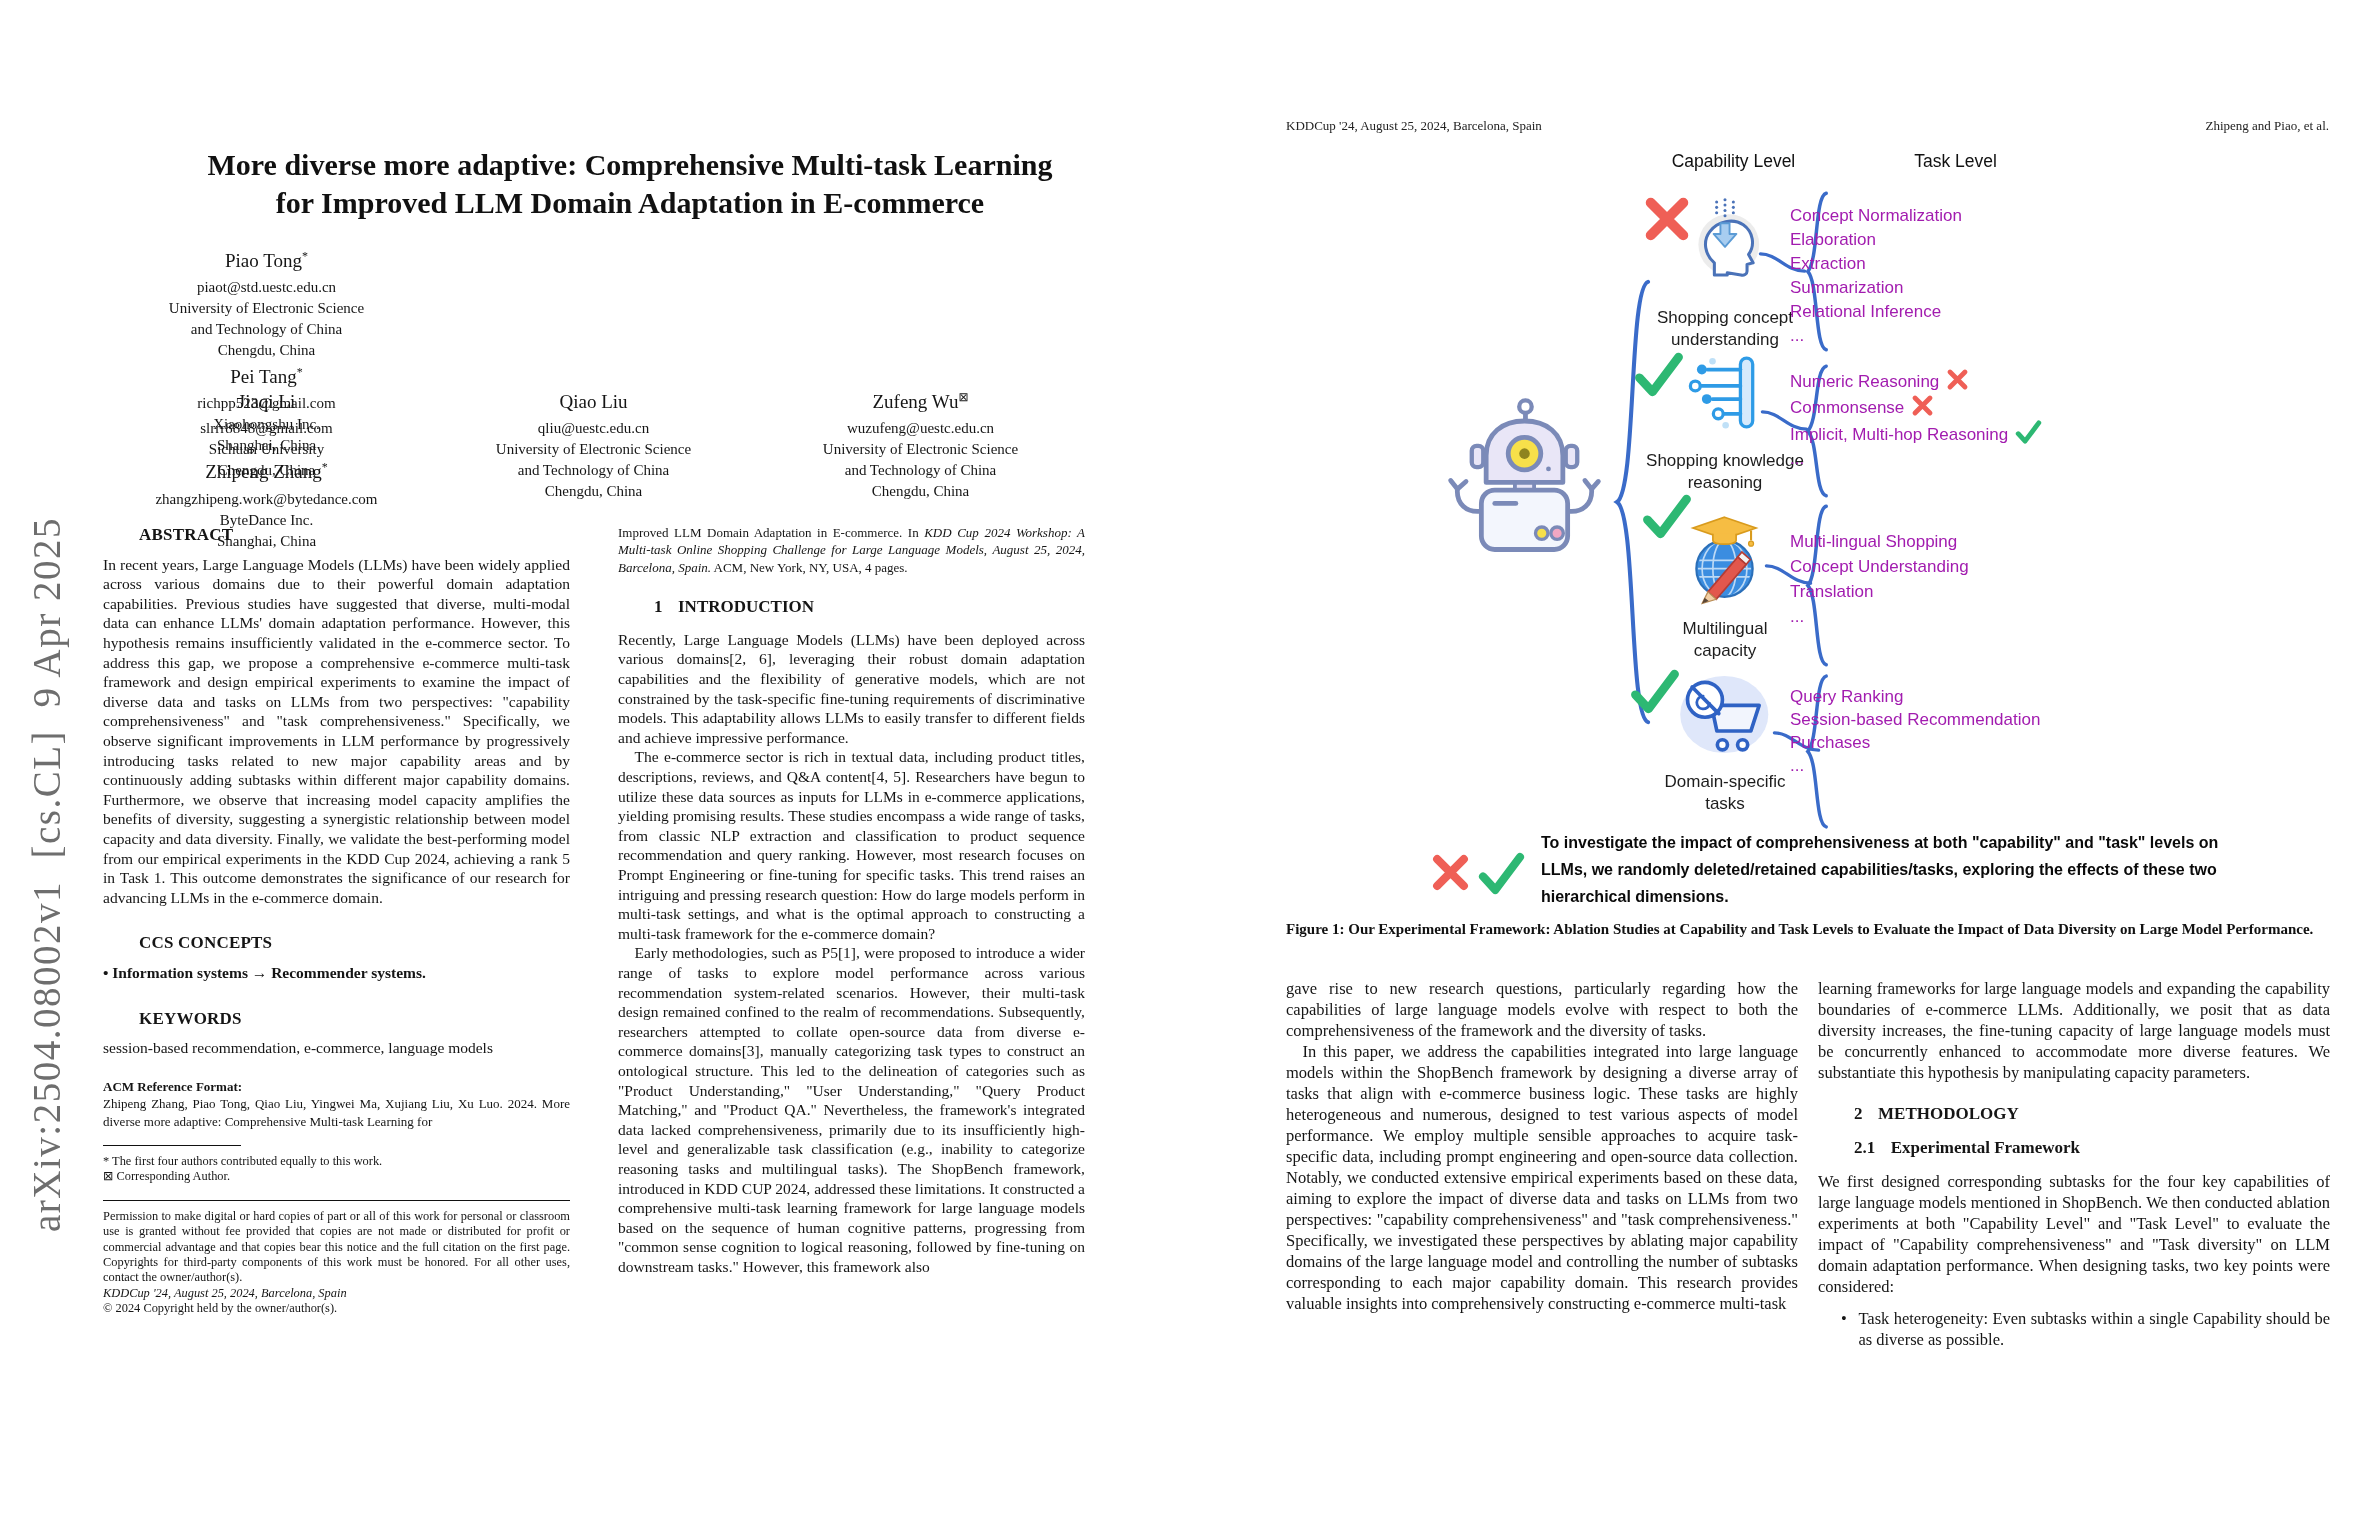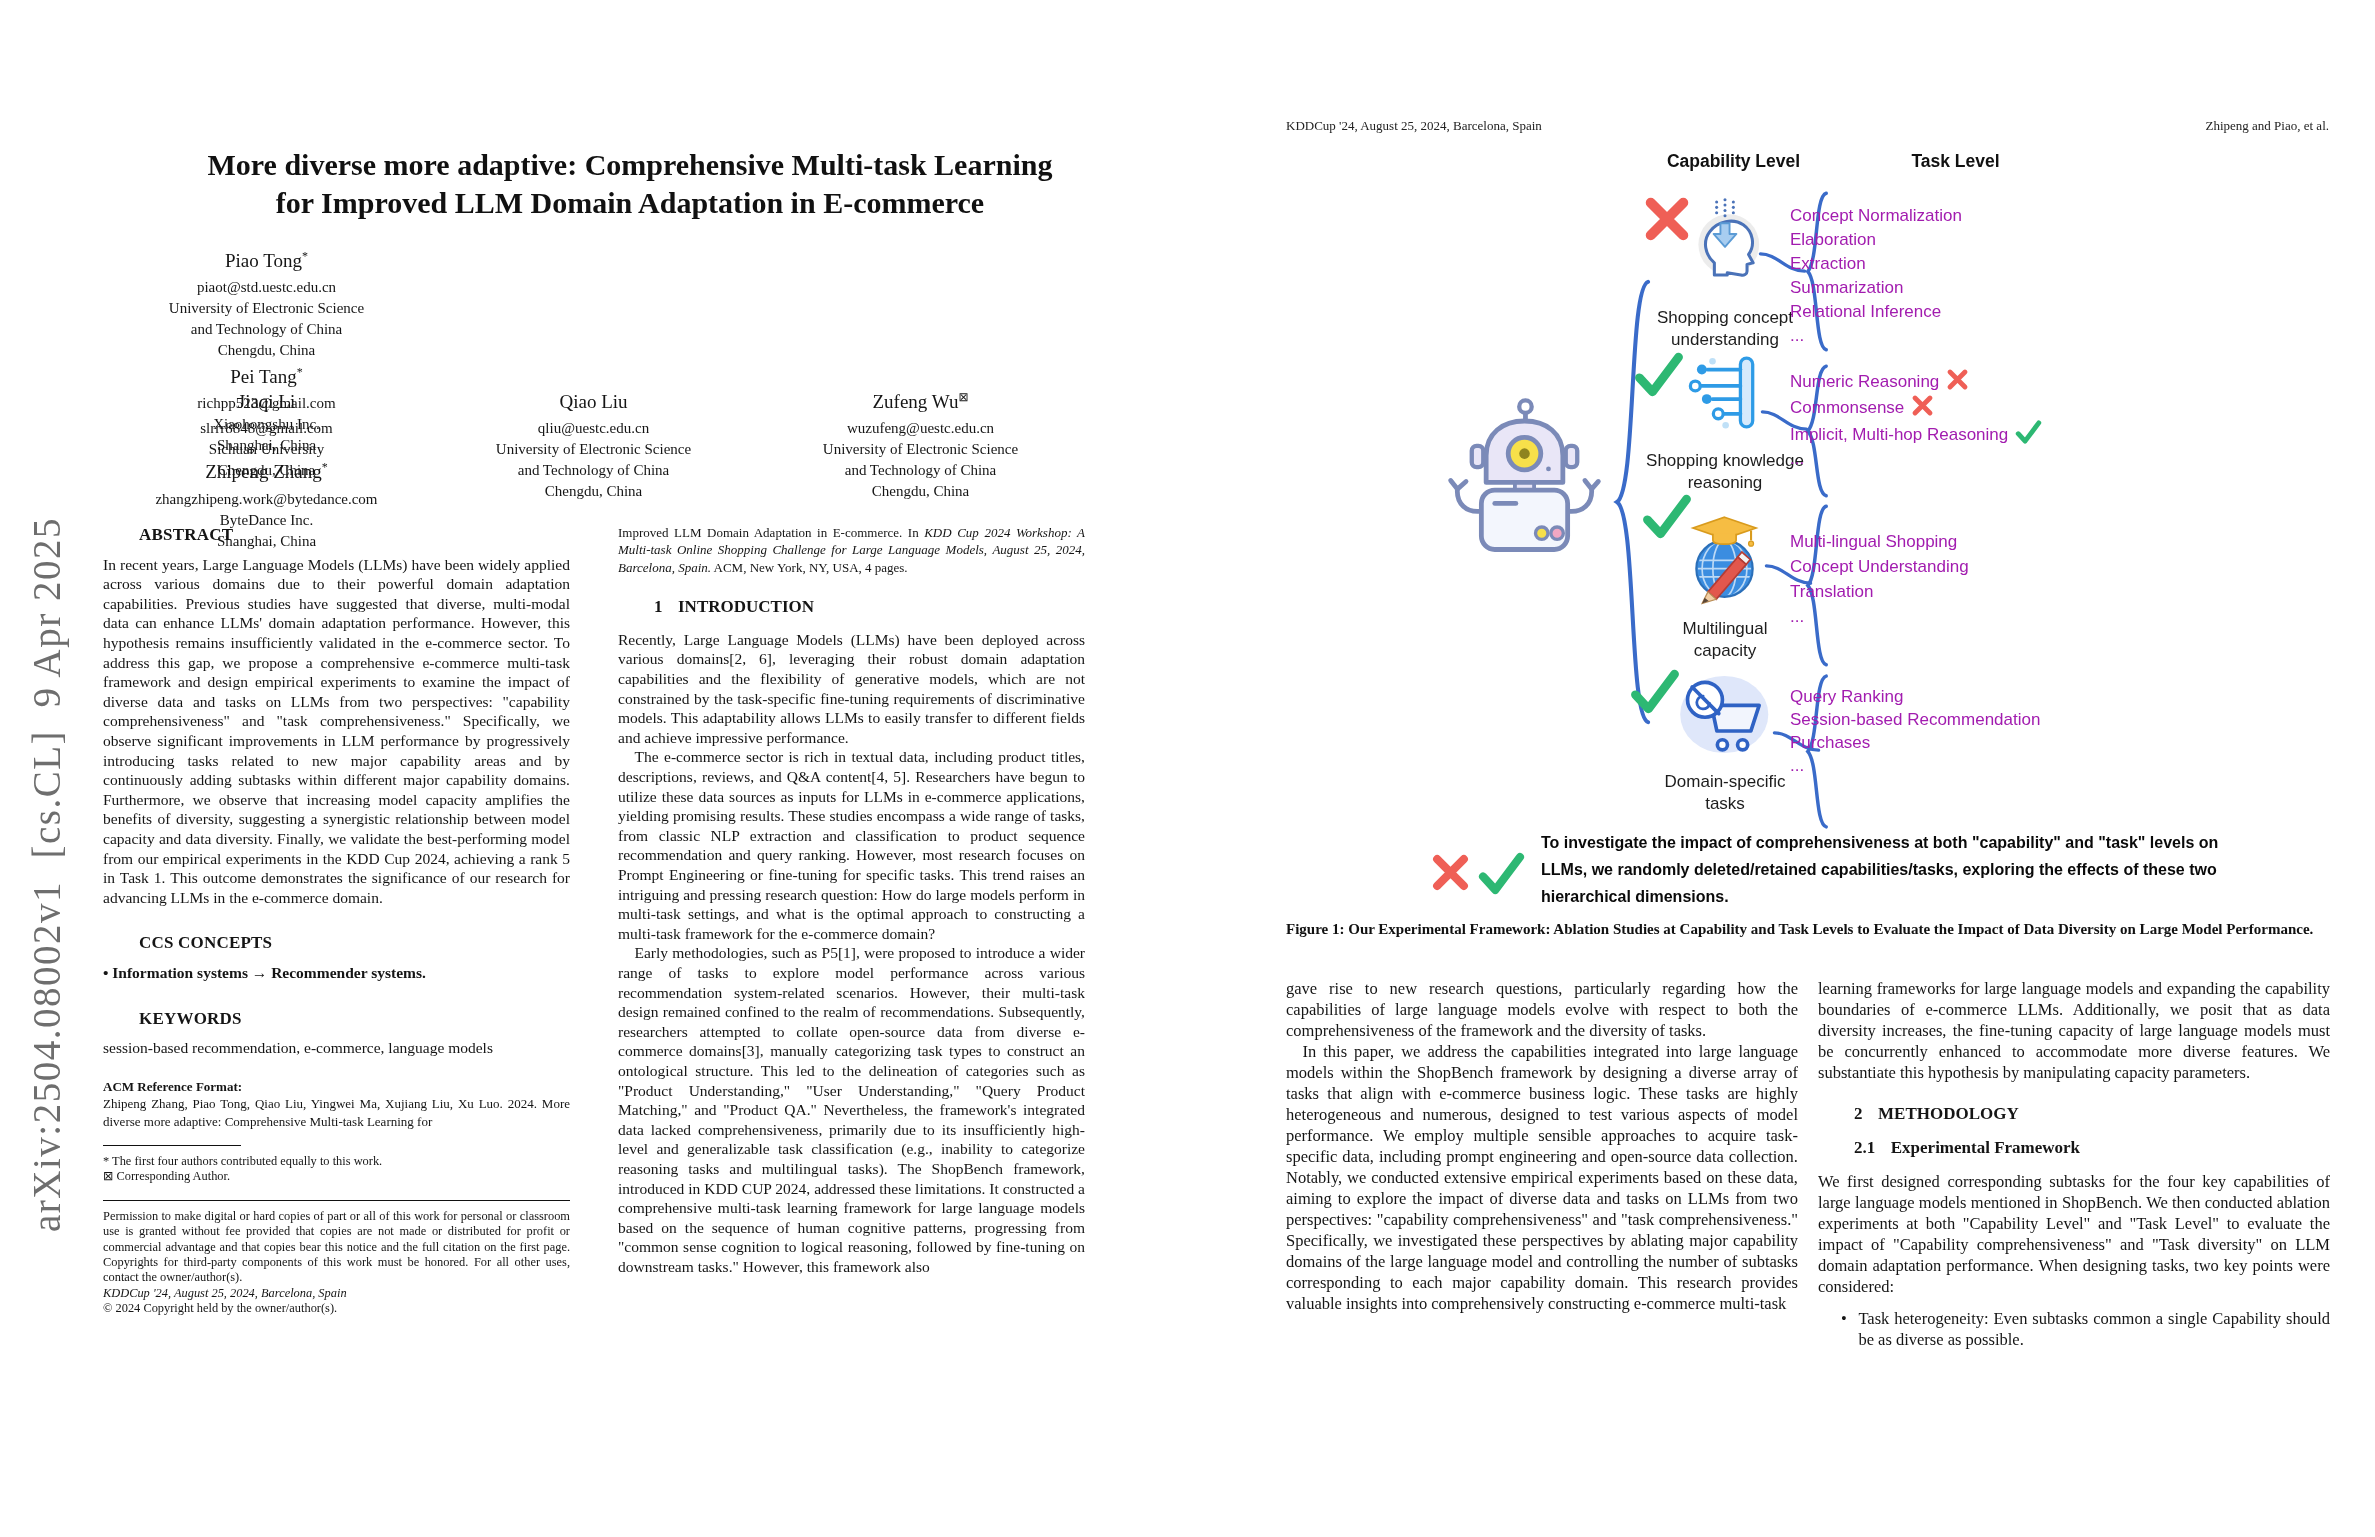--- a/index.html
+++ b/index.html
@@ -41,21 +41,21 @@
   .fnrule{width:138px;border-top:1.6px solid #111;margin:15.5px 0 7.8px;}
   .permrule{width:100%;border-top:1.2px solid #111;margin:15.5px 0 7.8px;}
   .sech{font-size:17px;line-height:22px;margin:20.4px 0 11.6px;}
   .hgap{margin-left:15.5px;}
   .colR .refcont{margin-bottom:0;}
 
   
   .p2header{font-size:13px;color:#222;}
   .p2body{font-size:16.5px;line-height:21px;text-align:justify;}
   .p2col{position:absolute;width:512px;top:978px;}
-  .figtitle{font-family:"Liberation Sans",sans-serif;font-weight:bold;font-size:17.5px;
+  .figtitle{font-family:"Liberation Sans",sans-serif;font-weight:normal;font-size:17.5px;
     text-align:center;color:#111;}
   .caplabel{font-family:"Liberation Sans",sans-serif;font-size:17px;line-height:22px;
     text-align:center;color:#1d1d1d;width:252px;}
   .taskgroup{font-family:"Liberation Sans",sans-serif;font-size:17px;color:#a21caf;
     width:320px;}
   .titem{white-space:nowrap;}
   .titem svg{vertical-align:-3.9px;margin-left:6.8px;}
   .fignote{font-family:"Liberation Sans",sans-serif;font-weight:bold;font-size:16px;
     line-height:27px;color:#0a0a0a;}
   .figcaption{font-weight:bold;font-size:15px;line-height:22px;text-align:justify;color:#111;}
@@ -350,19 +350,19 @@
       <p class="p2body indent">In this paper, we address the capabilities integrated into large language models within the ShopBench framework by designing a diverse array of tasks that align with e-commerce business logic. These tasks are highly heterogeneous and numerous, designed to test various aspects of model performance. We employ multiple sensible approaches to acquire task-specific data, including prompt engineering and open-source data collection. Notably, we conducted extensive empirical experiments based on these data, aiming to explore the impact of diverse data and tasks on LLMs from two perspectives: "capability comprehensiveness" and "task comprehensiveness." Specifically, we investigated these perspectives by ablating major capability domains of the large language model and controlling the number of subtasks corresponding to each major capability domain. This research provides valuable insights into comprehensively constructing e-commerce multi-task</p>
     </div>
 
     <div class="p2col" style="left:1818px;">
       <p class="p2body">learning frameworks for large language models and expanding the capability boundaries of e-commerce LLMs. Additionally, we posit that as data diversity increases, the fine-tuning capacity of large language models must be concurrently enhanced to accommodate more diverse features. We substantiate this hypothesis by manipulating capacity parameters.</p>
       <h2 class="sech"><span>2</span><span class="hgap">METHODOLOGY</span></h2>
       <h3 class="sech" style="margin-top:3.9px;"><span>2.1</span><span class="hgap">Experimental Framework</span></h3>
       <p class="p2body">We first designed corresponding subtasks for the four key capabilities of large language models mentioned in ShopBench. We then conducted ablation experiments at both "Capability Level" and "Task Level" to evaluate the impact of "Capability comprehensiveness" and "Task diversity" on LLM domain adaptation performance. When designing tasks, two key points were considered:</p>
       <div class="bullet p2body">
         <span class="dot">•</span>
-        <span class="btext">Task heterogeneity: Even subtasks common a single Capability should be as diverse as possible.</span>
+        <span class="btext">Task heterogeneity: Even subtasks within a single Capability should be as diverse as possible.</span>
       </div>
     </div>
 
   </section>
 </div>
 
 
 </body></html>

